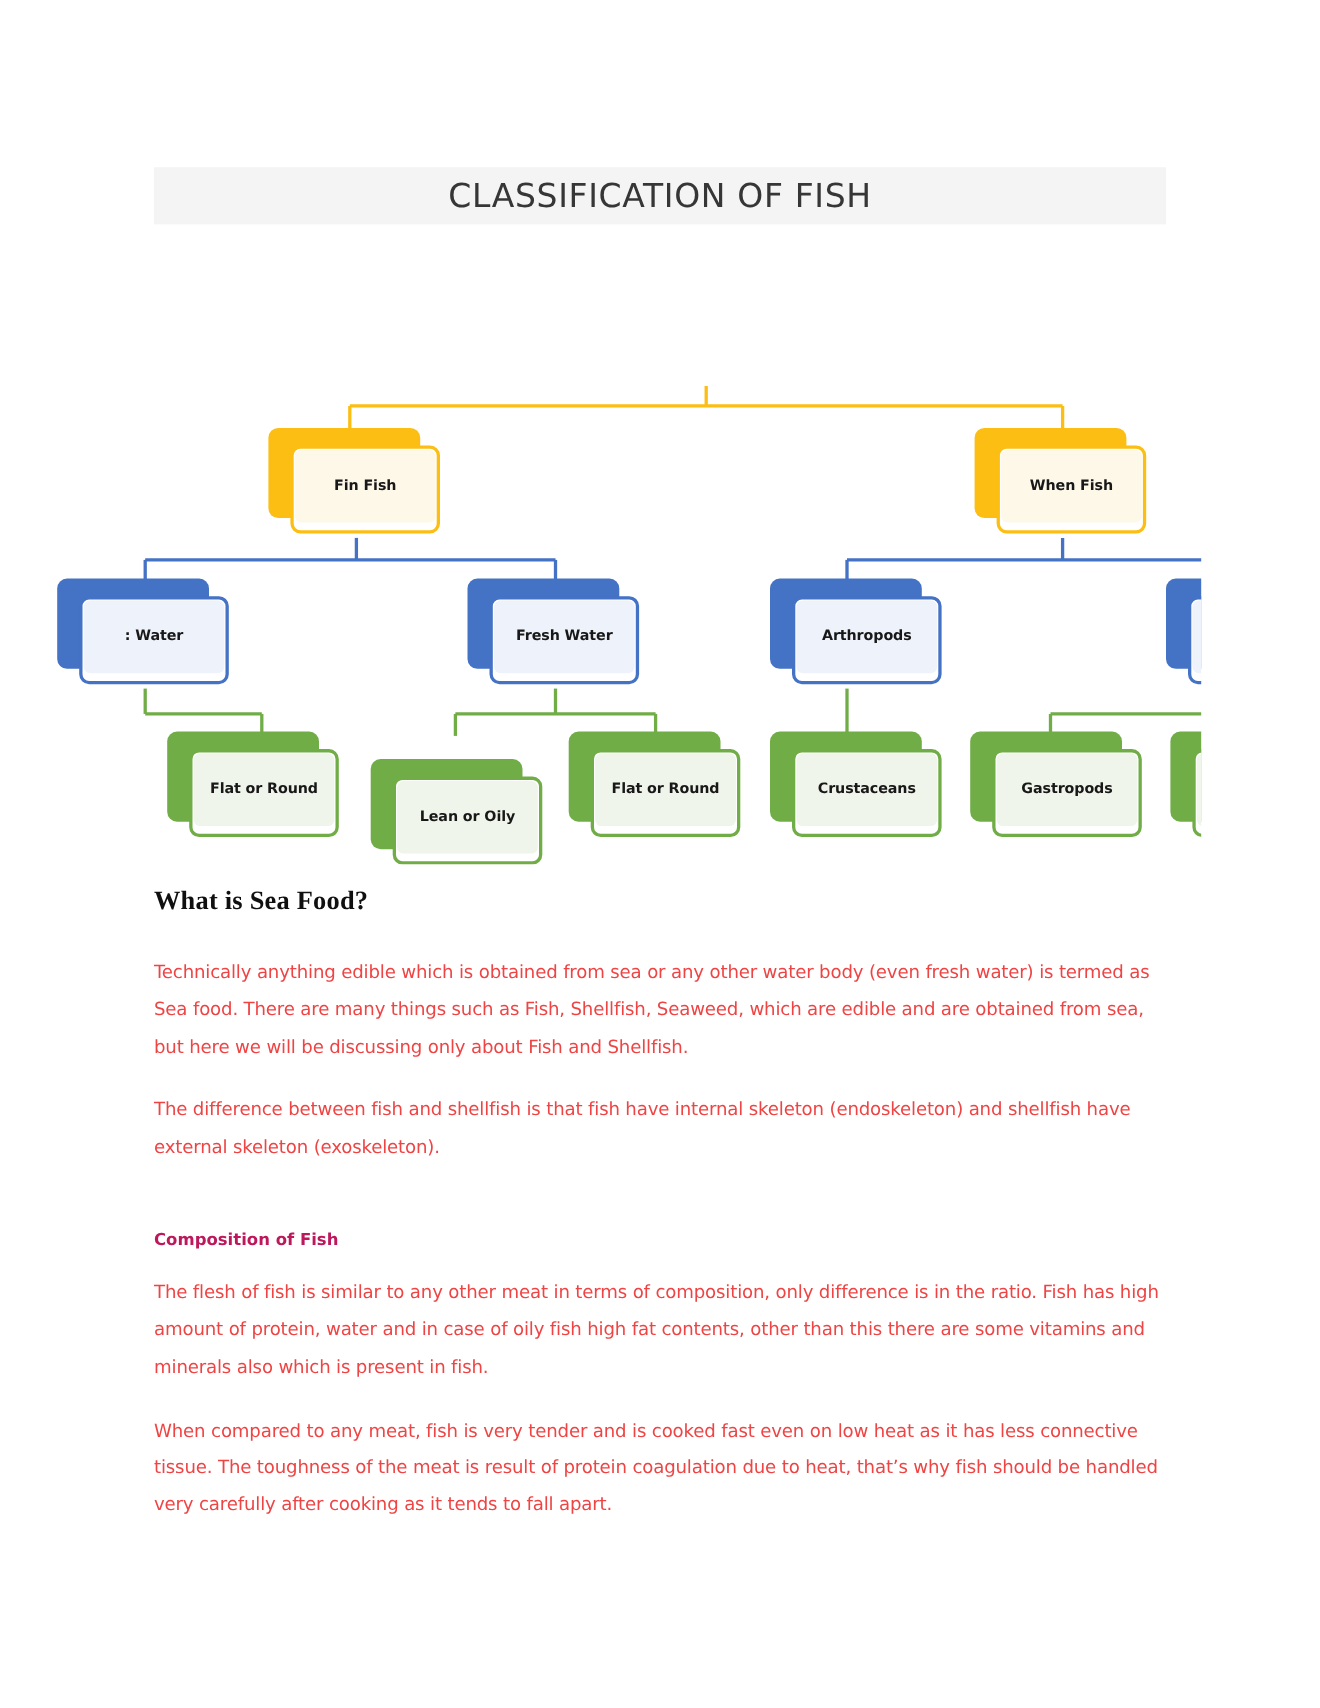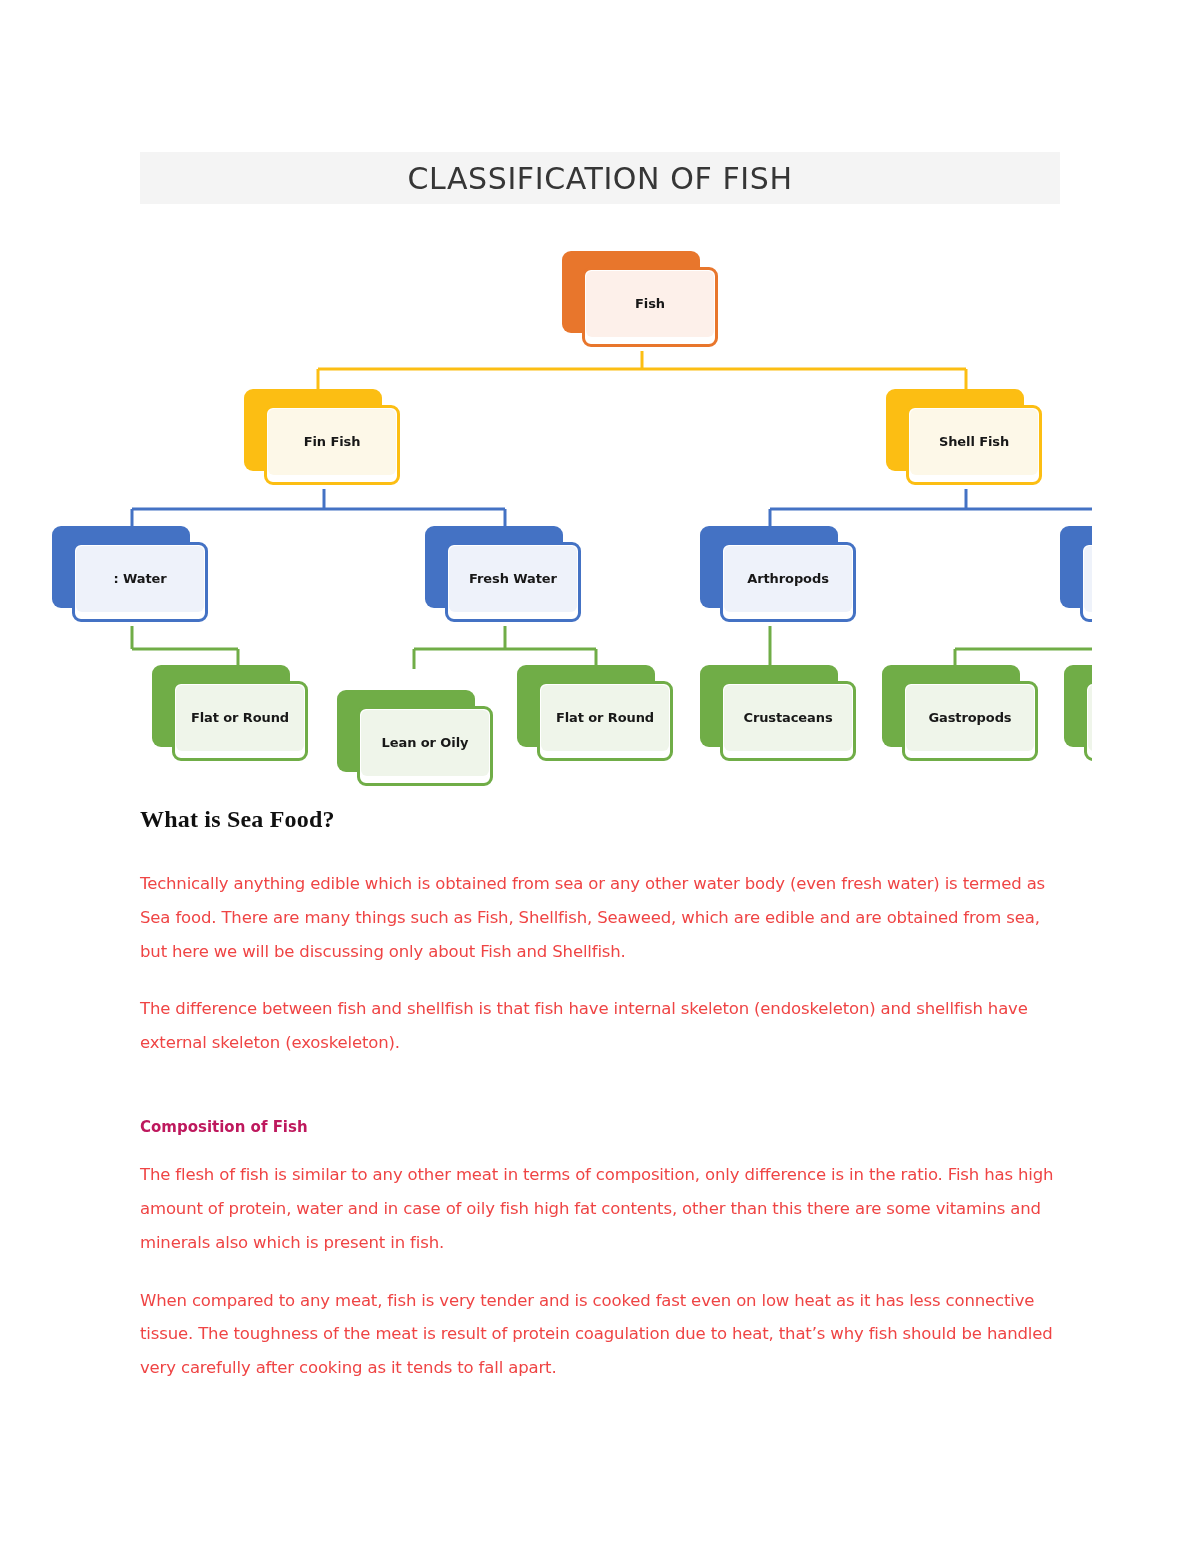--- a/index.html
+++ b/index.html
@@ -198,41 +198,34 @@
       <path d="M 414 408 L 414 428" stroke="#70ad47" stroke-width="3" fill="none"></path>
       <path d="M 596 408 L 596 428" stroke="#70ad47" stroke-width="3" fill="none"></path>
 
       <path d="M 770 385 L 770 428" stroke="#70ad47" stroke-width="3" fill="none"></path>
 
       <path d="M 1139 385 L 1139 408" stroke="#70ad47" stroke-width="3" fill="none"></path>
       <path d="M 955 408 L 1200 408" stroke="#70ad47" stroke-width="3" fill="none"></path>
       <path d="M 955 408 L 955 428" stroke="#70ad47" stroke-width="3" fill="none"></path>
     </svg>
 
-    <div class="node lvl-root" style="left:562px; top:10px;">
-      <div class="plate"></div>
-      <div class="card"></div>
-      <div class="inner">
-        <span class="label">Fish</span>
-      </div>
-    </div>
 
     <div class="node lvl-two" style="left:244px; top:148px;">
       <div class="plate"></div>
       <div class="card"></div>
       <div class="inner">
         <span class="label">Fin Fish</span>
       </div>
     </div>
 
     <div class="node lvl-two" style="left:886px; top:148px;">
       <div class="plate"></div>
       <div class="card"></div>
       <div class="inner">
-        <span class="label">Shell Fish</span>
+        <span class="label">When Fish</span>
       </div>
     </div>
 
     <div class="node lvl-three" style="left:52px; top:285px;">
       <div class="plate"></div>
       <div class="card"></div>
       <div class="inner">
         <span class="label">: Water</span>
       </div>
     </div>

